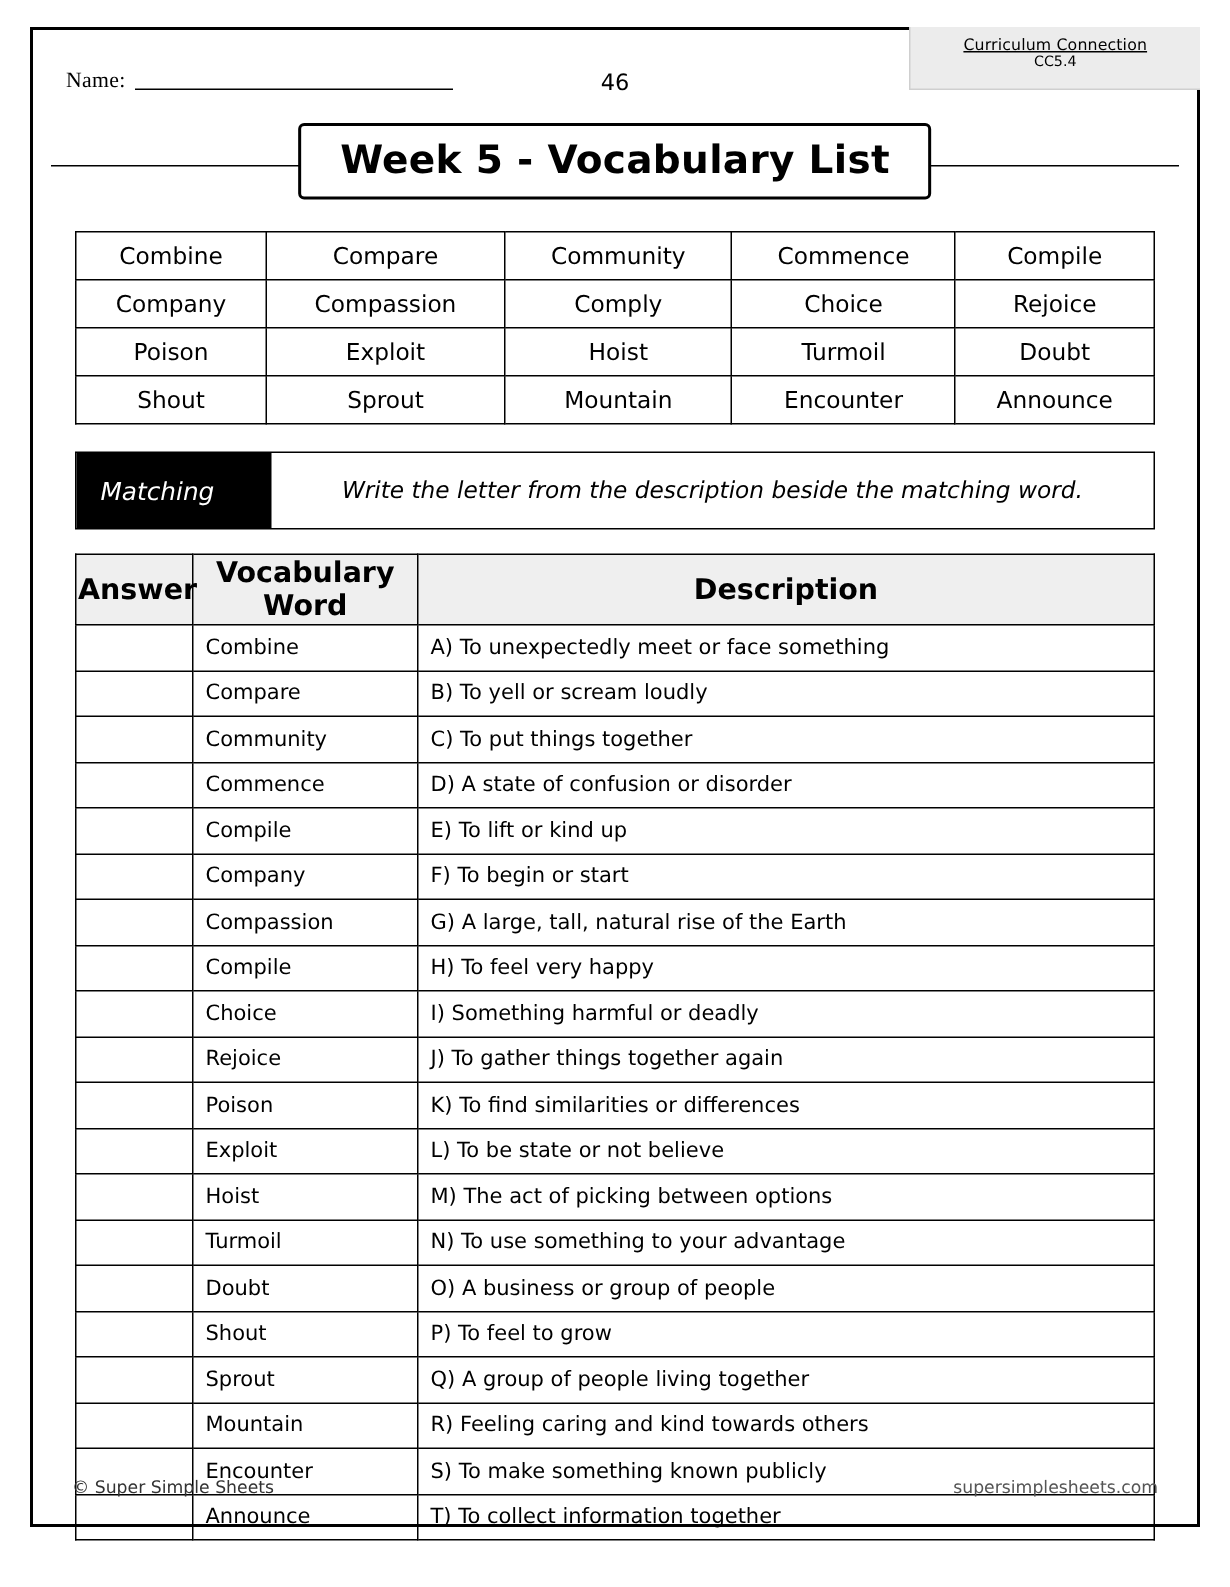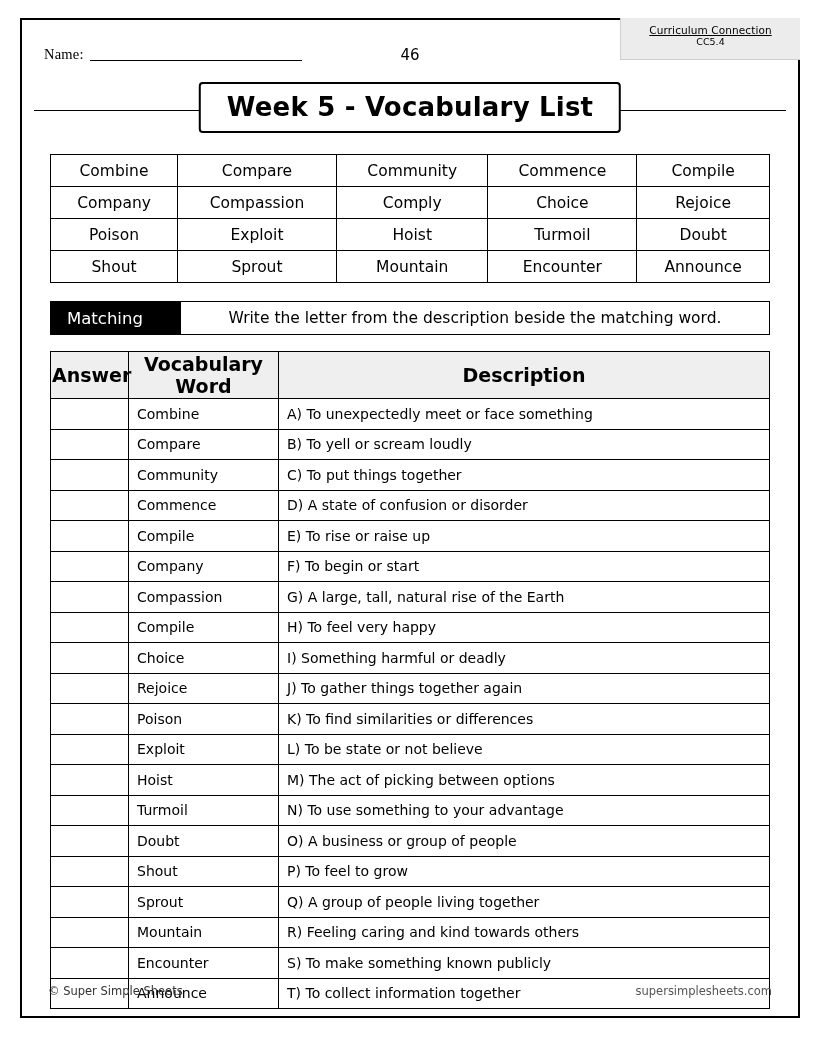--- a/index.html
+++ b/index.html
@@ -51,21 +51,21 @@
     position: absolute;
     left: 0; right: 0;
     top: 26px;
     text-align: center;
     font-size: 15px;
   }
   .curriculum-box {
     position: absolute;
     right: -2px;
     top: -2px;
-    width: 180px;
+    width: 194px;
     height: 42px;
     background: #ececec;
     border-left: 1px solid #cfcfcf;
     border-bottom: 1px solid #cfcfcf;
     text-align: center;
     padding-top: 6px;
   }
   .curriculum-box .cc-title {
     font-size: 10.5px;
     text-decoration: underline;
@@ -117,22 +117,23 @@
     font-size: 15.5px;
     font-family: "DejaVu Sans", sans-serif;
     padding: 2px 4px;
   }
 
   
   .matching-bar {
     display: flex;
     margin: 18px 28px 0 28px;
     border: 1.6px solid #000;
-    height: 34px;
+    height: 52px;
     align-items: stretch;
+    font-style: italic;
   }
   .matching-label {
     background: #000;
     color: #fff;
     font-size: 16.5px;
     display: flex;
     align-items: center;
     padding: 0 16px;
     min-width: 130px;
   }
@@ -273,21 +274,21 @@
             <td class="cell-desc">C) To put things together</td>
           </tr>
           <tr>
             <td class="cell-answer"></td>
             <td class="cell-word">Commence</td>
             <td class="cell-desc">D) A state of confusion or disorder</td>
           </tr>
           <tr>
             <td class="cell-answer"></td>
             <td class="cell-word">Compile</td>
-            <td class="cell-desc">E) To rise or raise up</td>
+            <td class="cell-desc">E) To lift or kind up</td>
           </tr>
           <tr>
             <td class="cell-answer"></td>
             <td class="cell-word">Company</td>
             <td class="cell-desc">F) To begin or start</td>
           </tr>
           <tr>
             <td class="cell-answer"></td>
             <td class="cell-word">Compassion</td>
             <td class="cell-desc">G) A large, tall, natural rise of the Earth</td>

